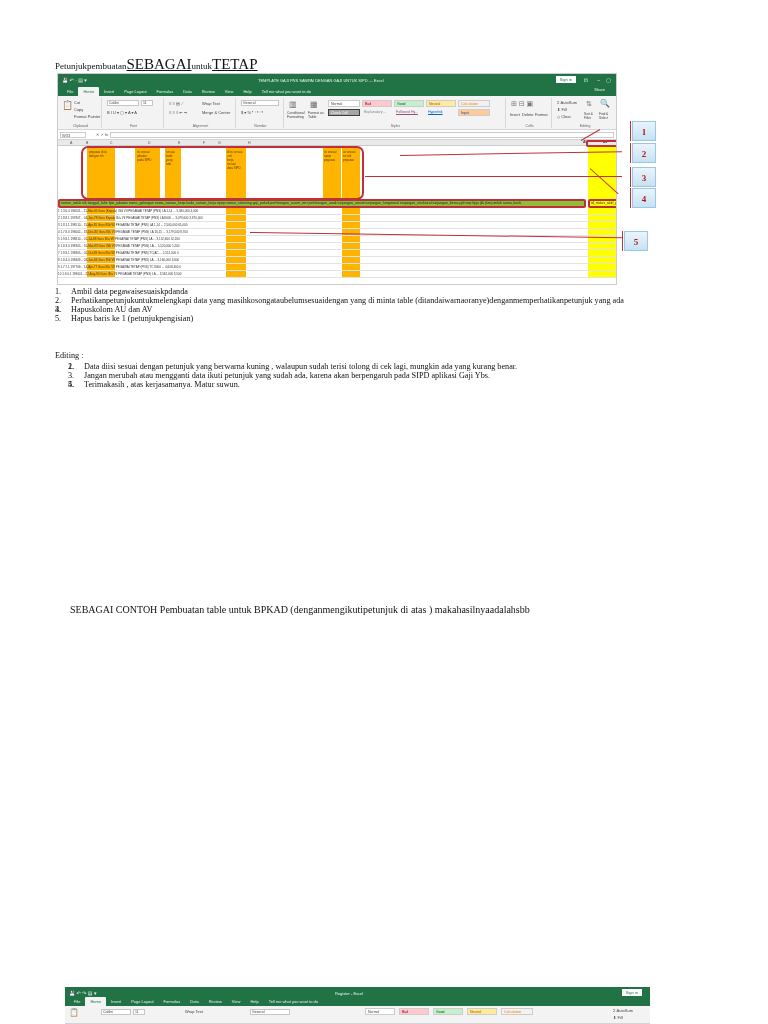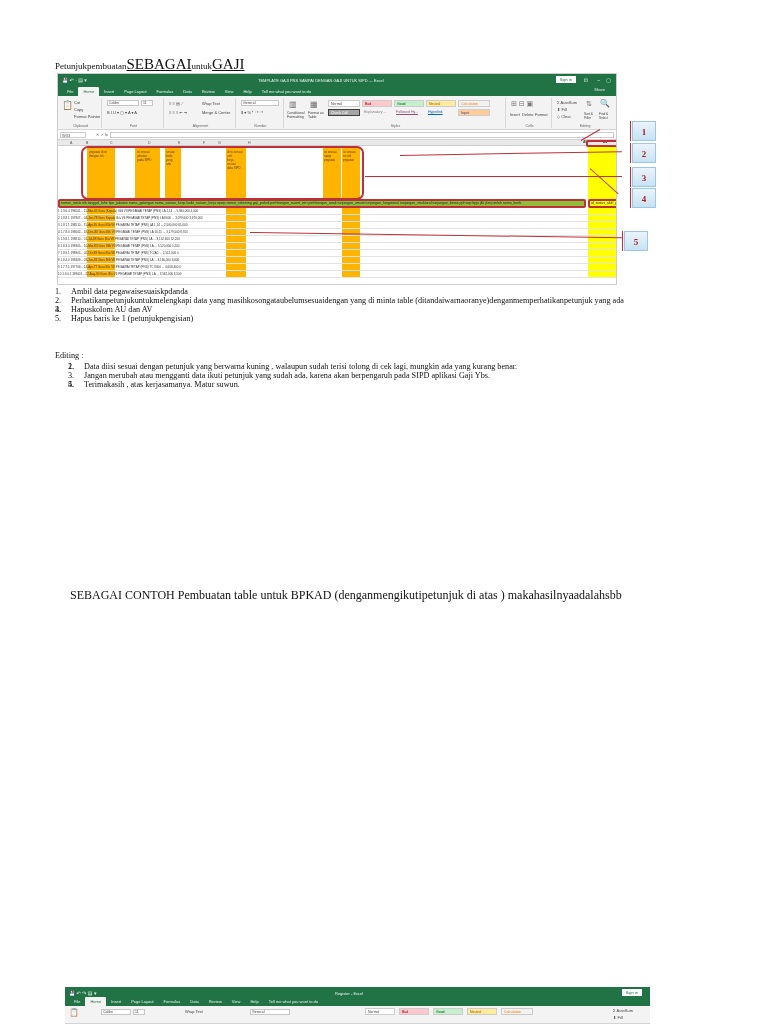--- a/index.html
+++ b/index.html
@@ -37,33 +37,33 @@
   .redline { position: absolute; height: 1px; background: #c0303a; transform-origin: left center; }
   .callout { position: absolute; width: 24px; height: 20px; background: linear-gradient(#eaf4fb, #c6e2f3); border: 1px solid #9cc7e2; font-size: 9px; color: #b01c1c; text-align: center; line-height: 20px; font-weight: bold; font-family: "Liberation Serif", serif; }
   .callout-bar { position: absolute; width: 1px; height: 20px; background: #c0303a; }
 
   
   .list { position: absolute; font-size: 8.2px; line-height: 9px; }
   .list .li { position: relative; padding-left: 16px; white-space: nowrap; }
   .list .li .n { position: absolute; left: 0; }
   .notes-head { position: absolute; left: 55px; top: 351px; font-size: 8.2px; }
   .notes { left: 68px; top: 362px; }
-  .example { position: absolute; left: 70px; top: 588px; font-size: 12px; white-space: nowrap; }
+  .example { position: absolute; left: 70px; top: 604px; font-size: 10px; white-space: nowrap; }
 
   
   .excel2 { position: absolute; left: 65px; top: 987px; width: 585px; height: 37px; overflow: hidden; font-family: "Liberation Sans", sans-serif; }
   .excel2 .xl-titlebar { height: 10px; }
   .excel2 .xl-tabs { height: 9px; }
   .excel2 .xl-ribbon { height: 18px; }
 </style>
 </head>
 <body>
 
 <div class="title">
-  <span>Petunjukpembuatan</span><span class="big">SEBAGAI</span><span>untuk</span><span class="big">GAJI</span>
+  <span>Petunjukpembuatan</span><span class="big">SEBAGAI</span><span>untuk</span><span class="big">TETAP</span>
 </div>
 
 <div class="excel">
   <div class="xl-titlebar">
     <span class="qat">💾 ↶ · ▤ ▾</span>
     <span class="doc">TEMPLATE GAJI PNS SAMPAI DENGAN GAJI UNTUK SIPD — Excel</span>
     <span class="signin">Sign in</span>
     <span class="winbtn" style="right:28px">⊡</span>
     <span class="winbtn" style="right:16px">–</span>
     <span class="winbtn" style="right:5px">▢</span>

